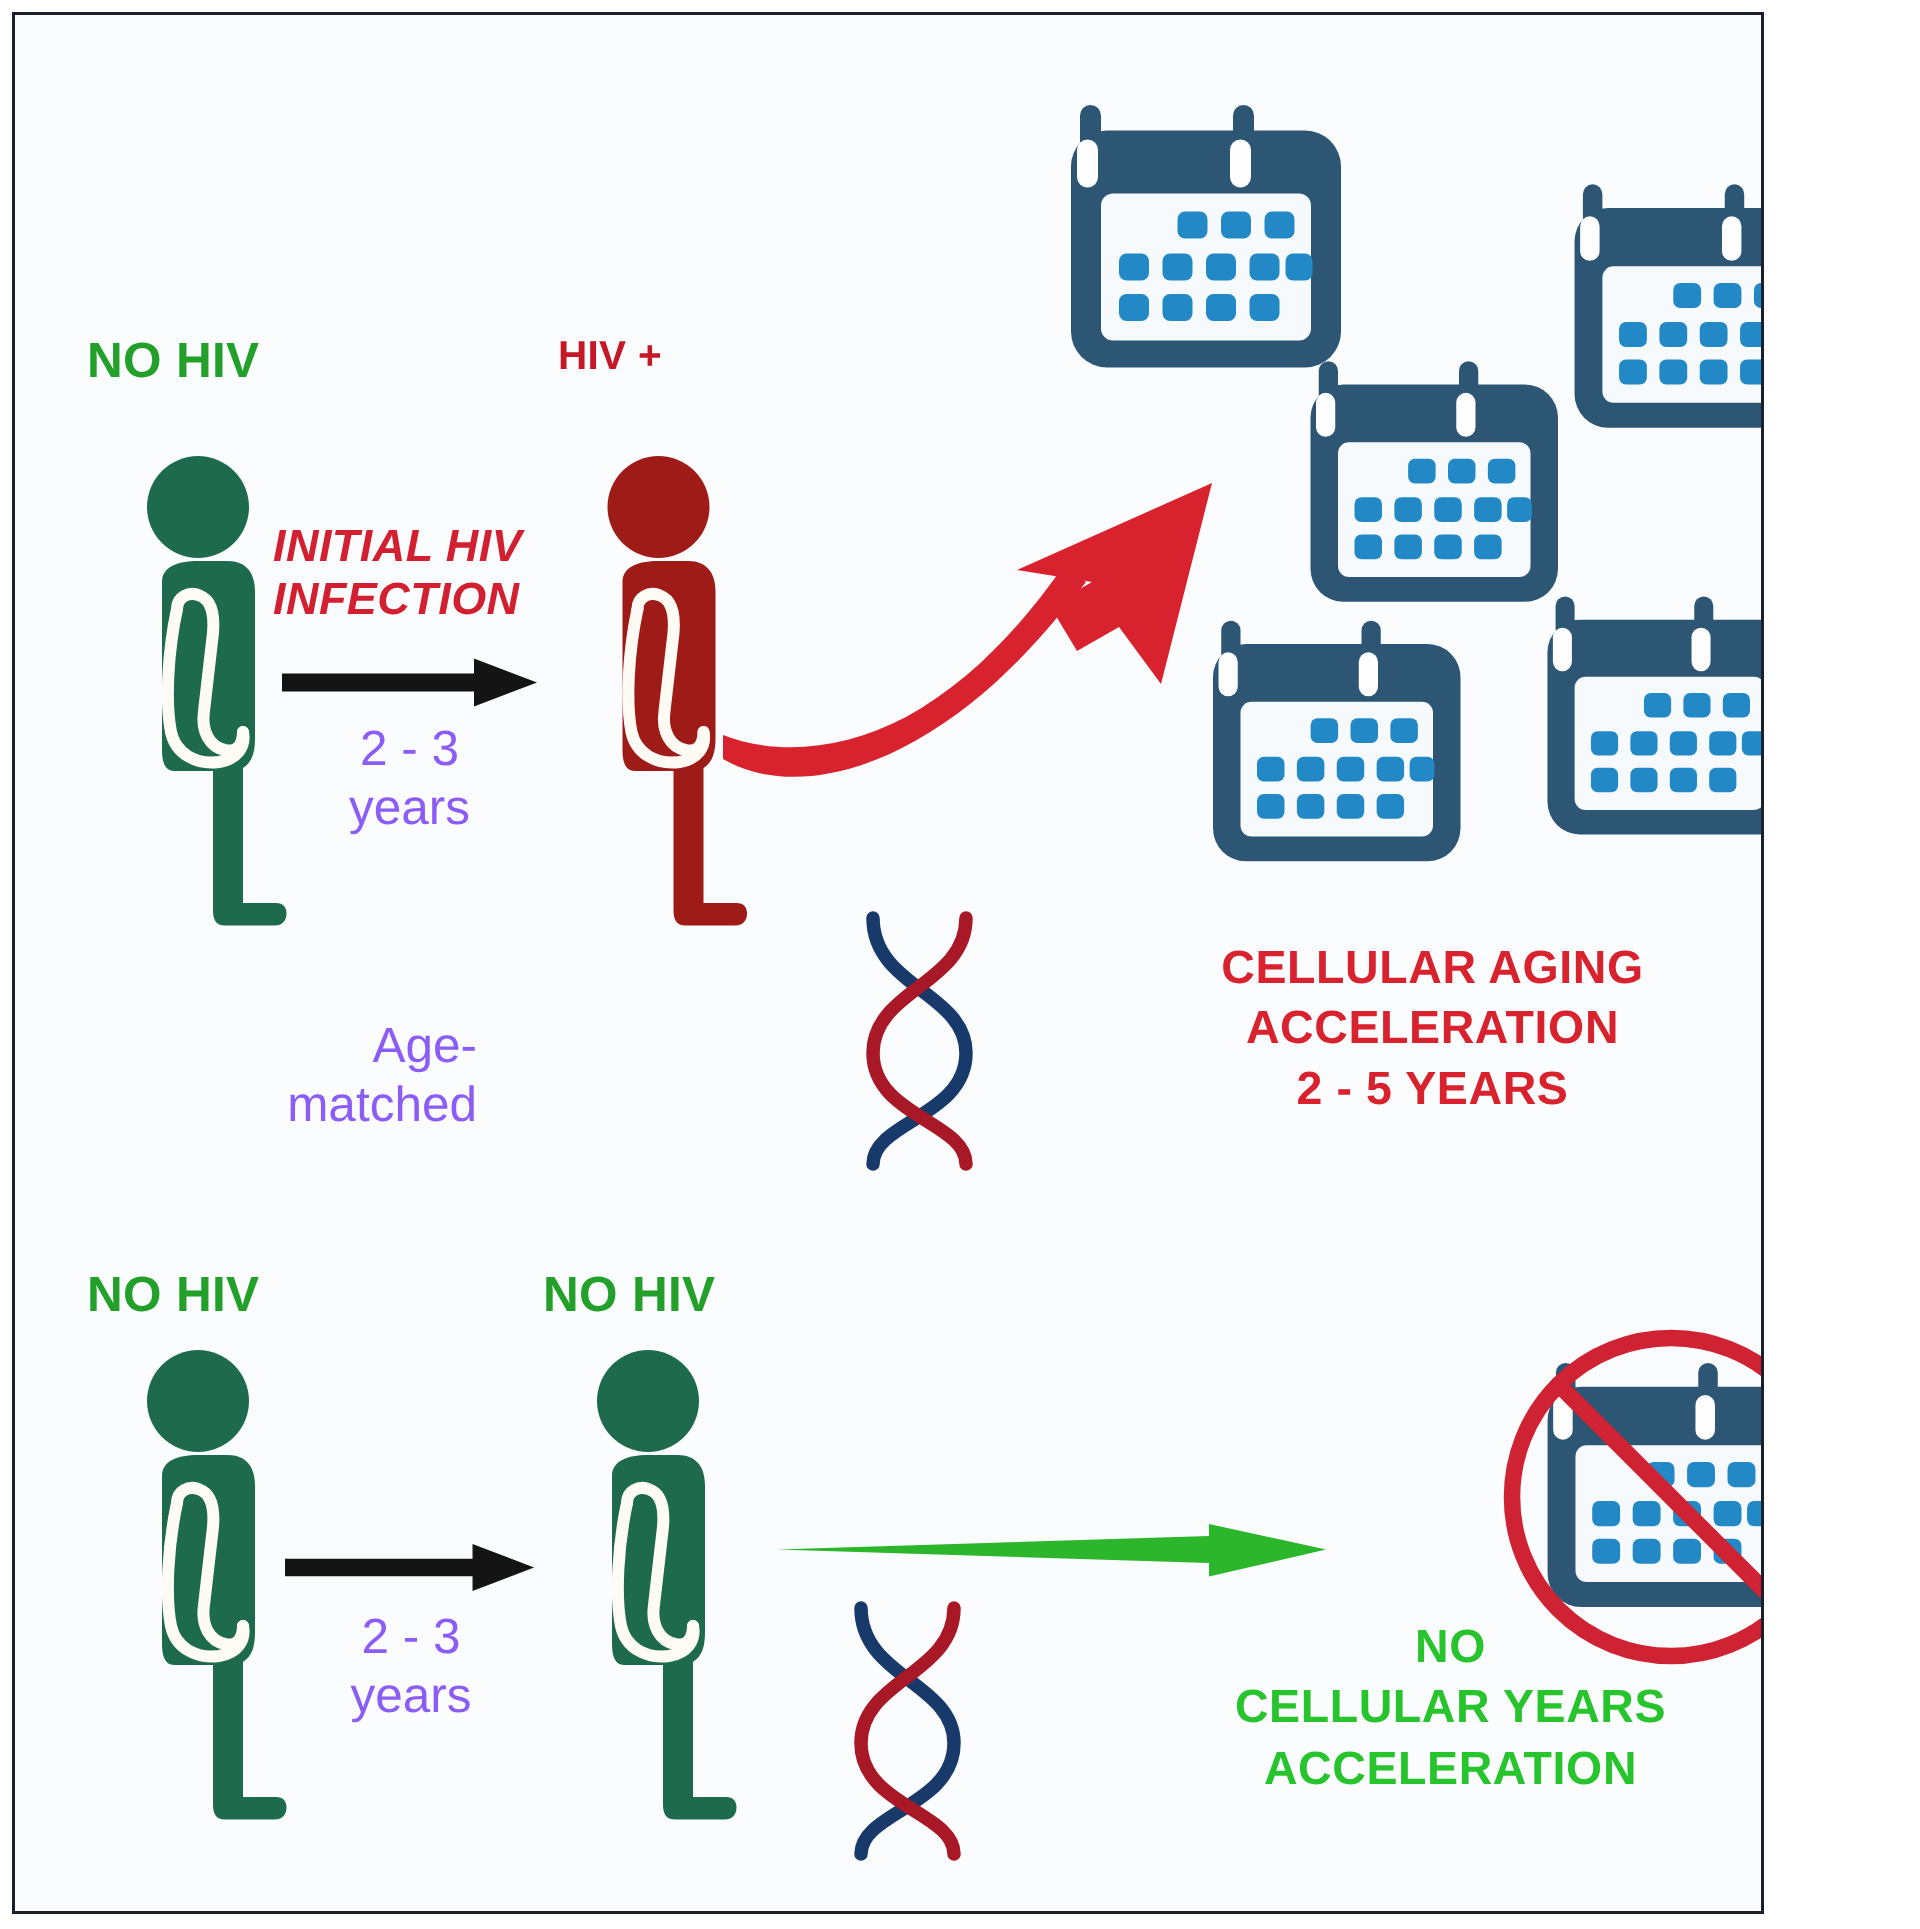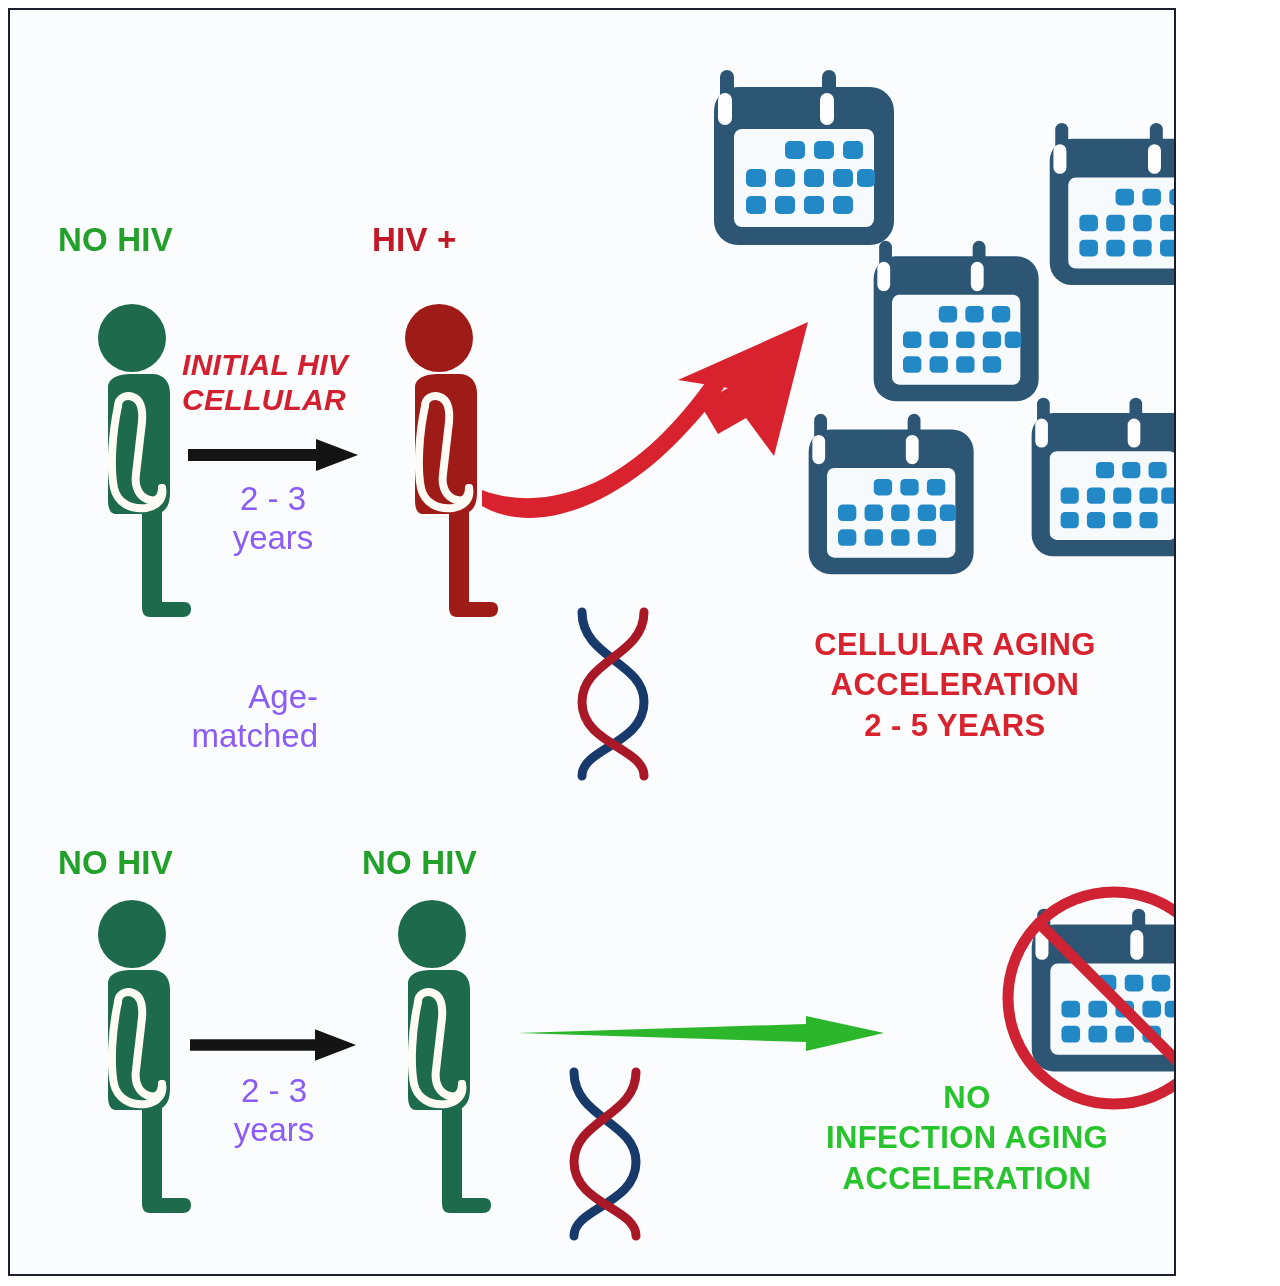--- a/index.html
+++ b/index.html
@@ -19,21 +19,21 @@
     overflow:hidden;
   }
   .abs{position:absolute;}
   .lbl{
     font-weight:bold;
     letter-spacing:0.2px;
     white-space:pre;
     line-height:1.12;
   }
   .green-lbl{color:#22a02a;font-size:33px;font-weight:bold;}
-  .red-lbl{color:#c41826;font-size:33px;font-weight:bold;}
+  .red-lbl{color:#c41826;font-size:27px;font-weight:bold;}
   .black-txt{color:#8b5cf6;font-size:33px;line-height:1.18;white-space:pre-line;}
   .italic-red{
     color:#d22030;font-size:30px;font-weight:bold;font-style:italic;
     line-height:1.15;white-space:pre-line;letter-spacing:0.3px;
   }
   .big-red{
     color:#d8222e;font-size:31px;font-weight:bold;line-height:1.30;
     white-space:pre-line;text-align:center;letter-spacing:0.4px;
   }
   .big-green{
@@ -69,21 +69,21 @@
                L48 172 C46 186 52 196 62 198
                C70 200 74 194 74 186" fill="none" stroke="#fdfbf3" stroke-width="8" stroke-linecap="round"></path>
       <path d="M30 104
                C24 132 22 166 26 186
                C29 200 42 208 58 206
                C70 204 76 196 74 186" fill="none" stroke="#fdfbf3" stroke-width="8" stroke-linecap="round"></path>
     </svg>
   </div>
 
   <div class="abs italic-red" style="left:172px;top:338px;width:220px;">INITIAL HIV
-CELLULAR</div>
+INFECTION</div>
 
   <div class="abs" style="left:178px;top:428px;">
     <svg width="172" height="34" viewBox="0 0 172 34">
       <path d="M0 11 L128 11 L128 1 L170 17 L128 33 L128 23 L0 23 Z" fill="#141414"></path>
     </svg>
   </div>
 
   <div class="abs black-txt" style="left:178px;top:470px;width:170px;text-align:center;">2 - 3
 years</div>
 
@@ -407,16 +407,16 @@
         </g>
       </g>
       <g>
         <circle cx="119" cy="116" r="106" fill="none" stroke="#cf2233" stroke-width="11"></circle>
         <line x1="44" y1="41" x2="194" y2="191" stroke="#cf2233" stroke-width="11" stroke-linecap="round"></line>
       </g>
     </svg>
   </div>
 
   <div class="abs big-green" style="left:762px;top:1068px;width:390px;">NO
-INFECTION AGING
+CELLULAR YEARS
 ACCELERATION</div>
 
 </div>
 
 </body></html>

